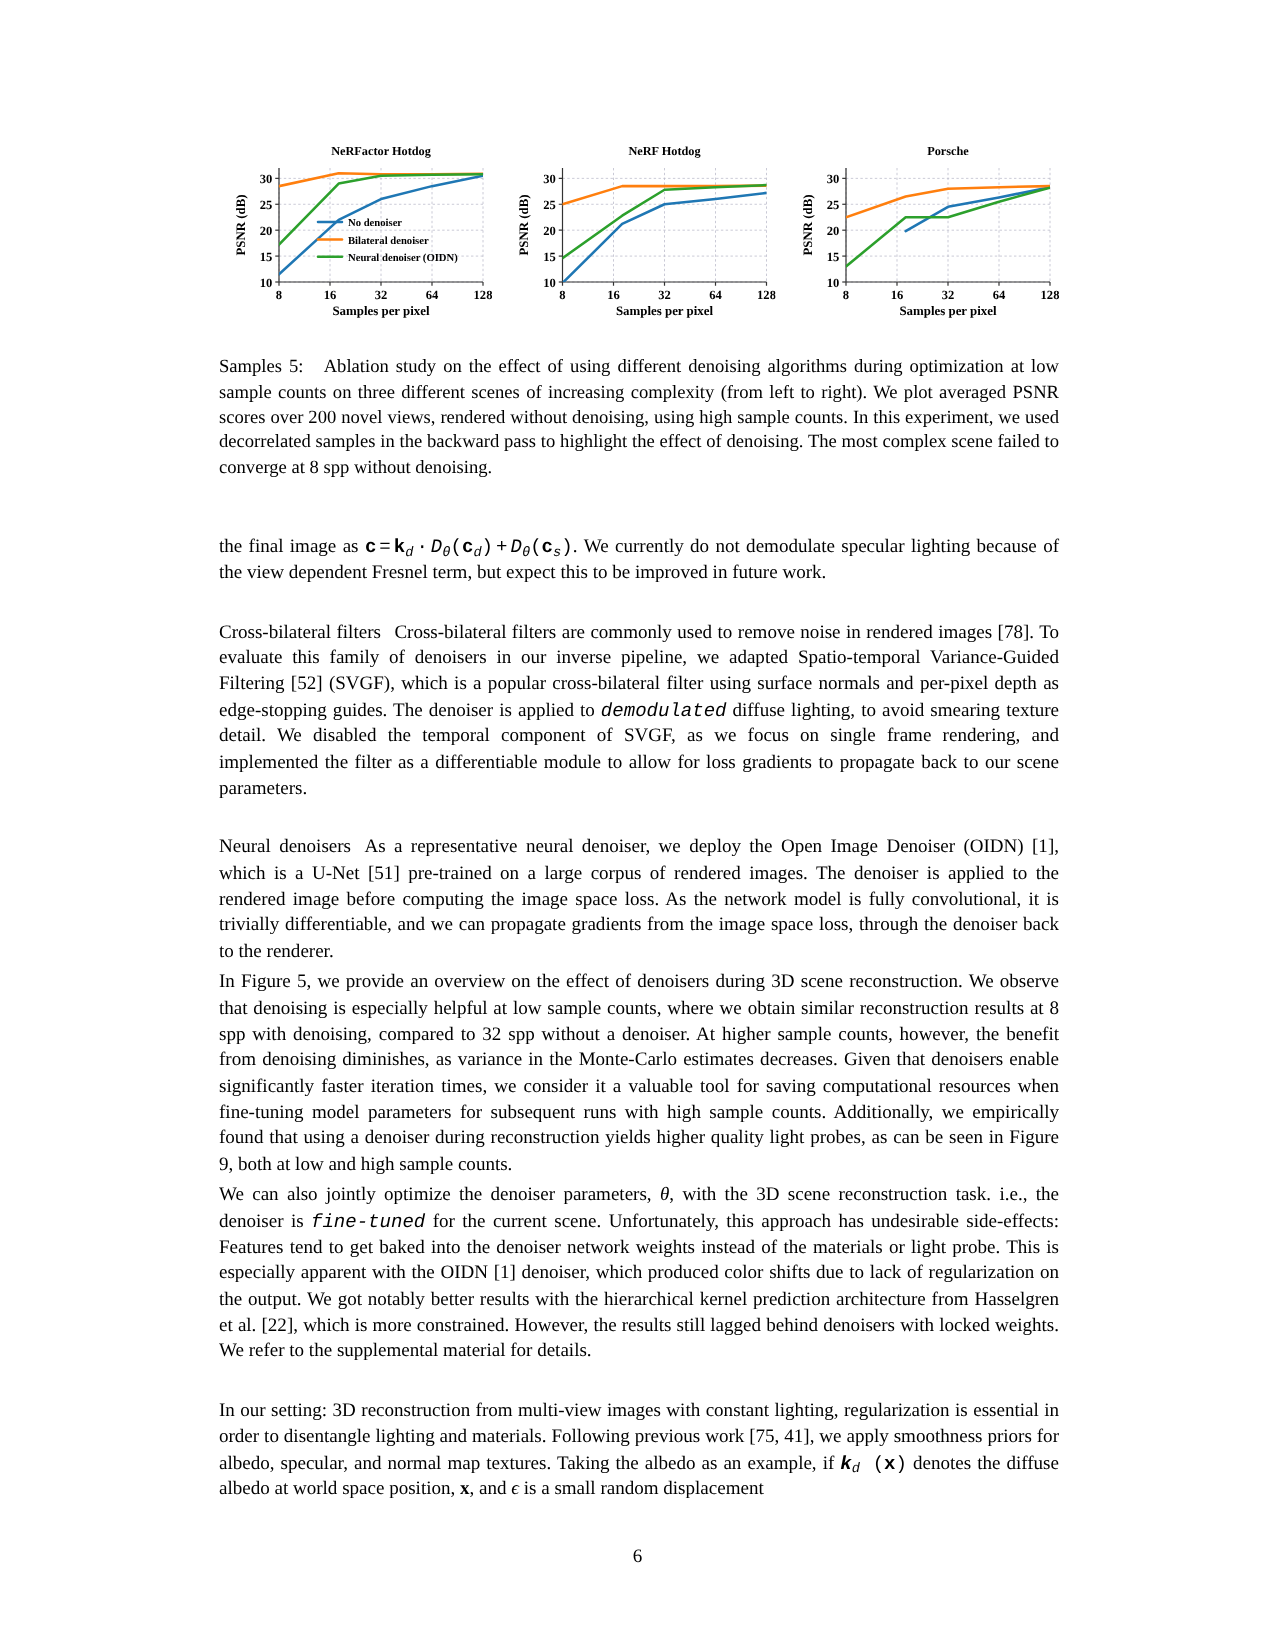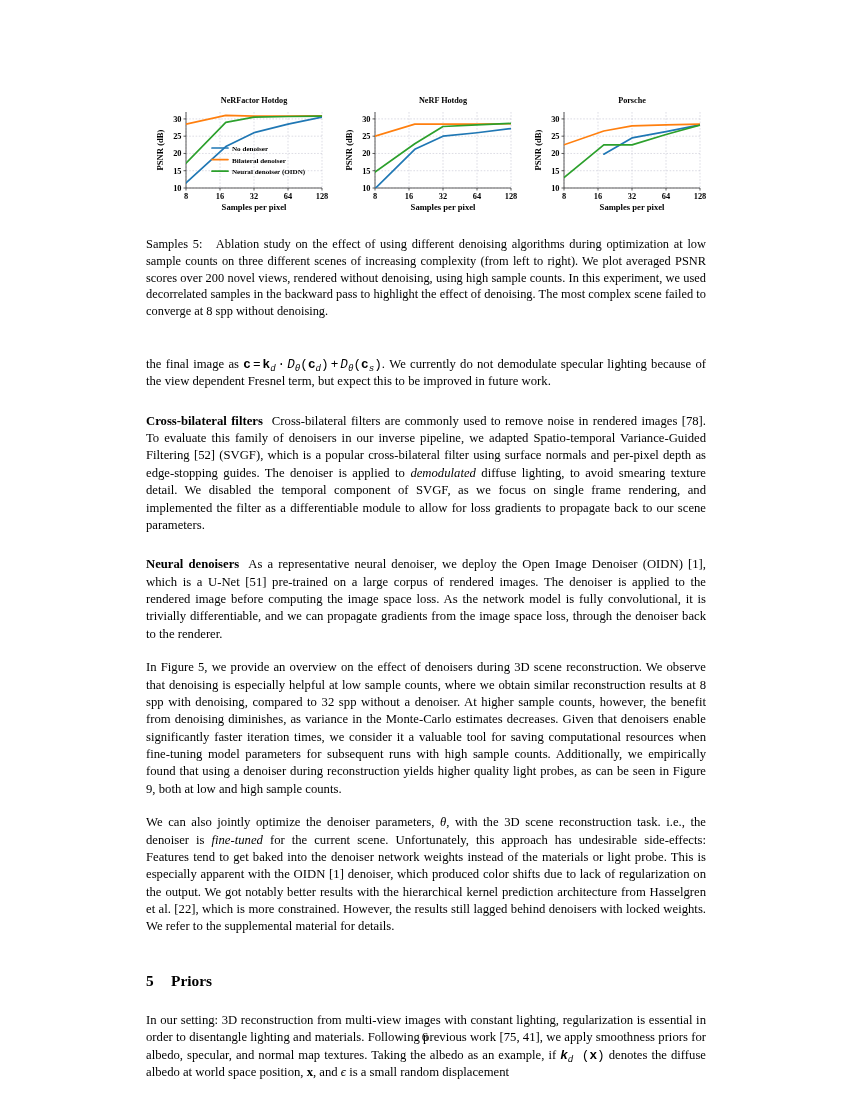--- a/index.html
+++ b/index.html
@@ -58,27 +58,27 @@
 
   
   .para {
     font-family: "Liberation Serif", serif;
     font-size: 12.7px;
     line-height: 1.368;
     text-align: justify;
     width: 560px;
     margin: 0;
   }
-  .para + .para { margin-top: 16px; }
+  .para + .para { margin-top: 3px; }
   .gap-large { margin-top: 36px !important; }
   .gap-med { margin-top: 22px !important; }
 
-  .runin { font-weight: bold; }
+  .runin { font-weight: normal; }
   .runin-gap { display: inline-block; width: 9px; }
-  em, .ital { font-style: italic; }
+  em, .ital { font-style: italic; font-family: Liberation Mono, monospace; }
 
   
   .math { font-family: Liberation Mono, monospace; }
   .mi { font-style: italic; }
   .mb { font-weight: bold; }
   .mbi { font-weight: bold; font-style: italic; }
   sub {
     font-size: 0.72em;
     vertical-align: -0.28em;
     line-height: 0;
@@ -289,23 +289,20 @@
     </p>
 
     <p class="para">
       <span>In Figure 5, we provide an overview on the effect of denoisers during 3D scene reconstruction. We observe that denoising is especially helpful at low sample counts, where we obtain similar reconstruction results at 8 spp with denoising, compared to 32 spp without a denoiser. At higher sample counts, however, the benefit from denoising diminishes, as variance in the Monte-Carlo estimates decreases. Given that denoisers enable significantly faster iteration times, we consider it a valuable tool for saving computational resources when fine-tuning model parameters for subsequent runs with high sample counts. Additionally, we empirically found that using a denoiser during reconstruction yields higher quality light probes, as can be seen in Figure 9, both at low and high sample counts.</span>
     </p>
 
     <p class="para">
       <span>We can also jointly optimize the denoiser parameters, </span><span class="mi">θ</span><span>, with the 3D scene reconstruction task. i.e., the denoiser is </span><span class="ital">fine-tuned</span><span> for the current scene. Unfortunately, this approach has undesirable side-effects: Features tend to get baked into the denoiser network weights instead of the materials or light probe. This is especially apparent with the OIDN [1] denoiser, which produced color shifts due to lack of regularization on the output. We got notably better results with the hierarchical kernel prediction architecture from Hasselgren et al. [22], which is more constrained. However, the results still lagged behind denoisers with locked weights. We refer to the supplemental material for details.</span>
     </p>
 
-    <h2 class="section-heading gap-large">
-      <span class="secnum">5</span><span>Priors</span>
-    </h2>
 
     <p class="para gap-med">
       <span>In our setting: 3D reconstruction from multi-view images with constant lighting, regularization is essential in order to disentangle lighting and materials. Following previous work [75, 41], we apply smoothness priors for albedo, specular, and normal map textures. Taking the albedo as an example, if </span><span class="math"><span class="mbi">k</span><sub class="mi">d</sub>&nbsp;(<span class="mb">x</span>)</span><span> denotes the diffuse albedo at world space position, </span><span class="mb">x</span><span>, and </span><span class="mi">ϵ</span><span> is a small random displacement</span>
     </p>
 
   </div>
 
   <div class="page-number">6</div>
 </div>
 

